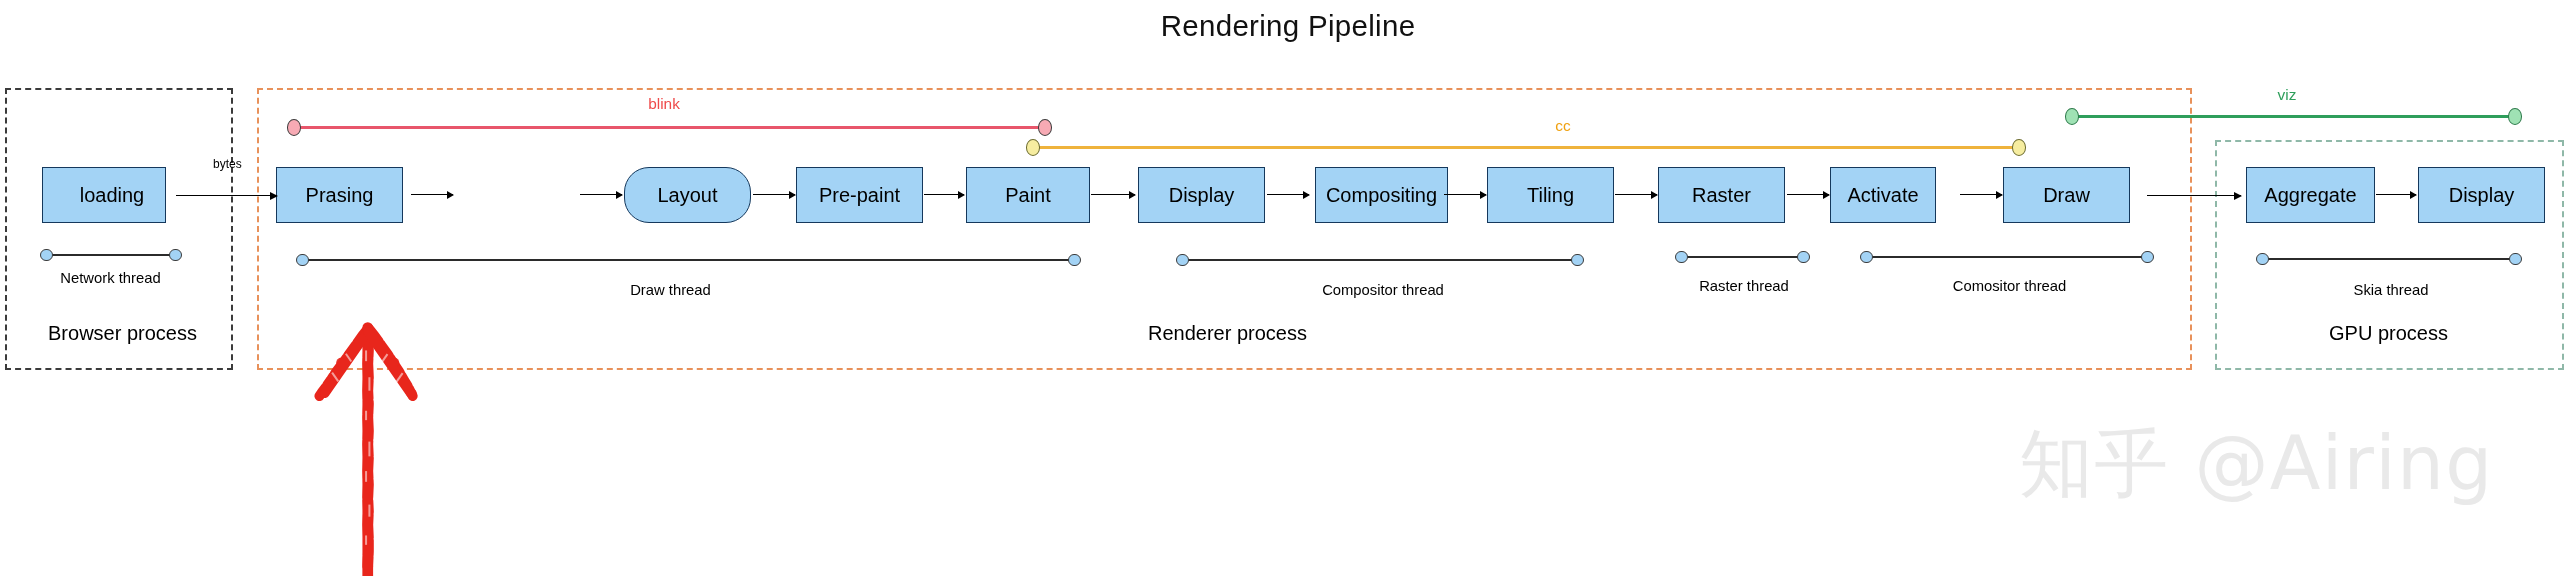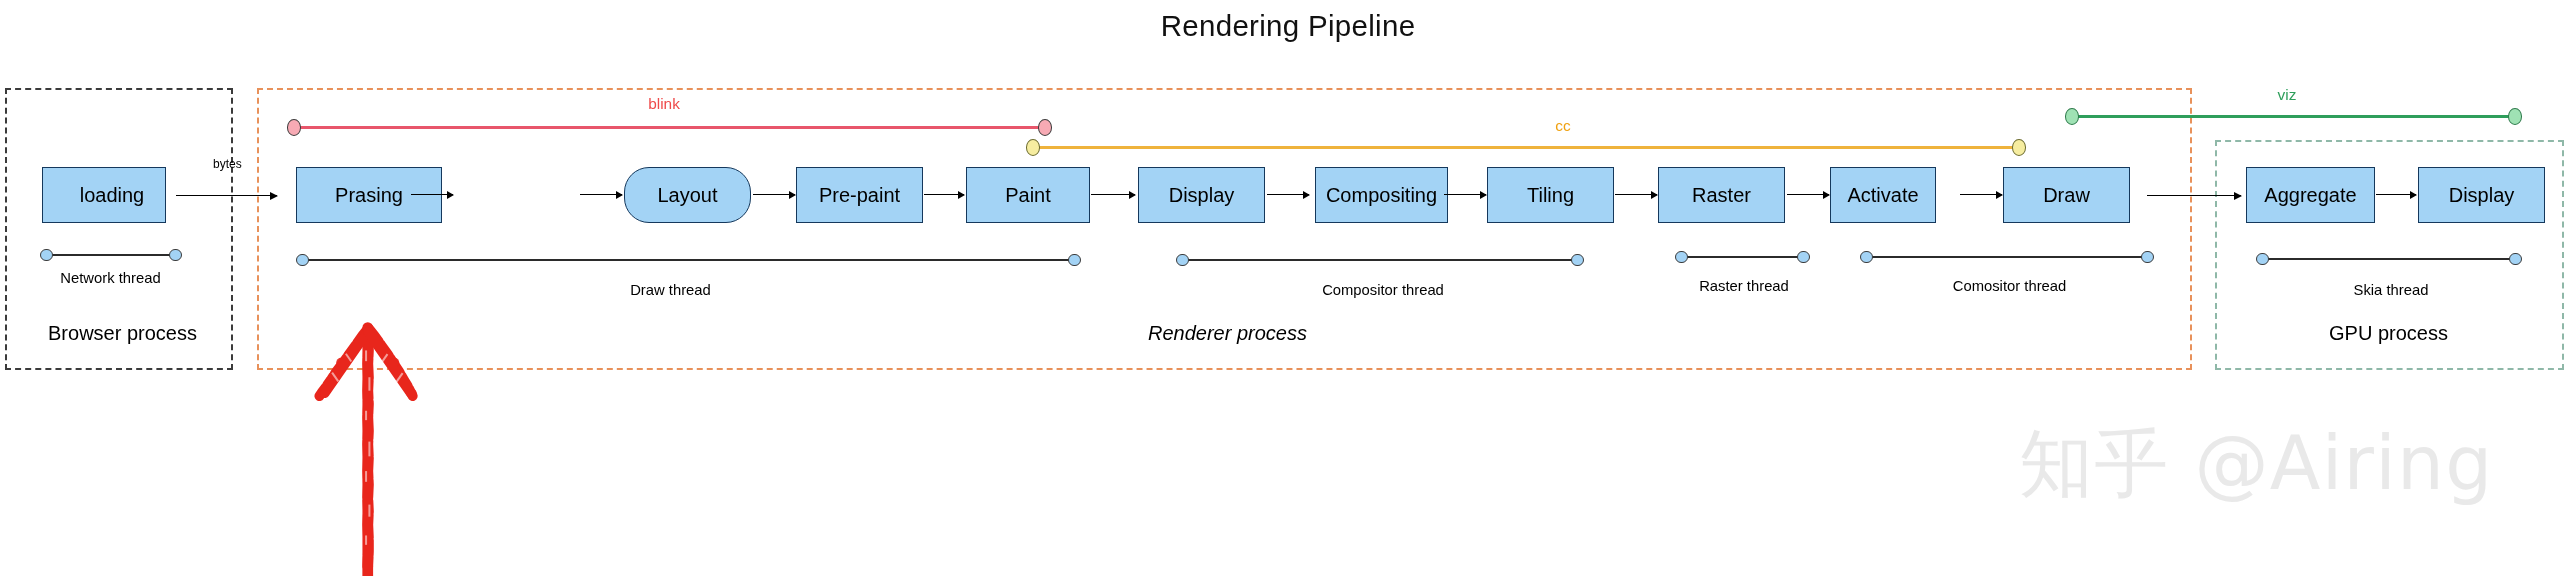--- a/index.html
+++ b/index.html
@@ -92,21 +92,21 @@
 
 <div id="stage">
 
   <div id="title">Rendering Pipeline</div>
 
   <div class="proc" id="proc-browser"></div>
   <div class="proc" id="proc-renderer"></div>
   <div class="proc" id="proc-gpu"></div>
 
   <div class="proc-label" style="left:12px;top:322px;width:221px;text-align:center;">Browser process</div>
-  <div class="proc-label" style="left:1073px;top:322px;width:309px;text-align:center;font-style:italic;">Renderer process</div>
+  <div class="proc-label" style="left:1073px;top:322px;width:309px;text-align:center;">Renderer process</div>
   <div class="proc-label" style="left:2234px;top:322px;width:309px;text-align:center;">GPU process</div>
 
   <div class="mod" id="mod-blink" style="left:294px;top:126px;width:751px;">
     <div class="bar"></div>
     <div class="cap l"></div>
     <div class="cap r"></div>
   </div>
   <div class="mod-label" id="lbl-blink" style="left:597px;top:95px;width:134px;">blink</div>
 
   <div class="mod" id="mod-cc" style="left:1033px;top:146px;width:986px;">
@@ -117,21 +117,21 @@
   <div class="mod-label" id="lbl-cc" style="left:1496px;top:117px;width:134px;">cc</div>
 
   <div class="mod" id="mod-viz" style="left:2072px;top:115px;width:443px;">
     <div class="bar"></div>
     <div class="cap l"></div>
     <div class="cap r"></div>
   </div>
   <div class="mod-label" id="lbl-viz" style="left:2220px;top:86px;width:134px;">viz</div>
 
   <div class="pbox" style="left:42px;width:124px;padding-left:16px;">loading</div>
-  <div class="pbox" style="left:296px;width:146px;">Prasing</div>
+  <div class="pbox" style="left:276px;width:127px;">Prasing</div>
   <div class="pbox" style="left:624px;width:127px;border-radius:25px;">Layout</div>
   <div class="pbox" style="left:796px;width:127px;">Pre-paint</div>
   <div class="pbox" style="left:966px;width:124px;">Paint</div>
   <div class="pbox" style="left:1138px;width:127px;">Display</div>
   <div class="pbox" style="left:1309px;width:133px;margin-left:6px;">Compositing</div>
   <div class="pbox" style="left:1487px;width:127px;">Tiling</div>
   <div class="pbox" style="left:1658px;width:127px;">Raster</div>
   <div class="pbox" style="left:1830px;width:106px;">Activate</div>
   <div class="pbox" style="left:2003px;width:127px;">Draw</div>
   <div class="pbox" style="left:2246px;width:129px;">Aggregate</div>

